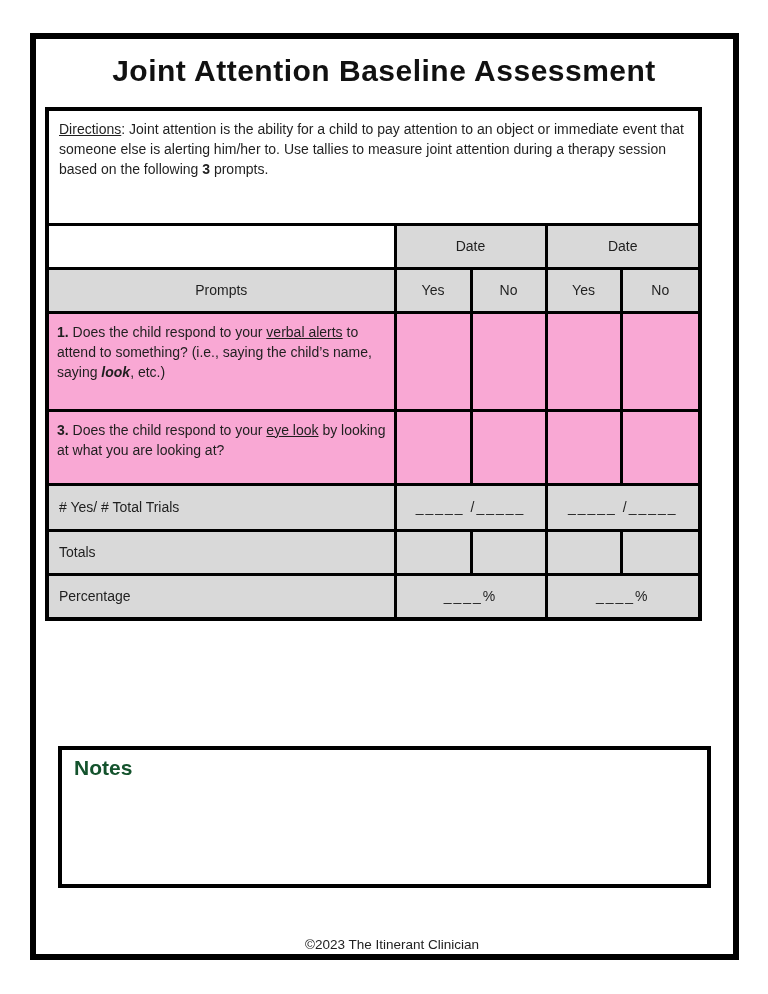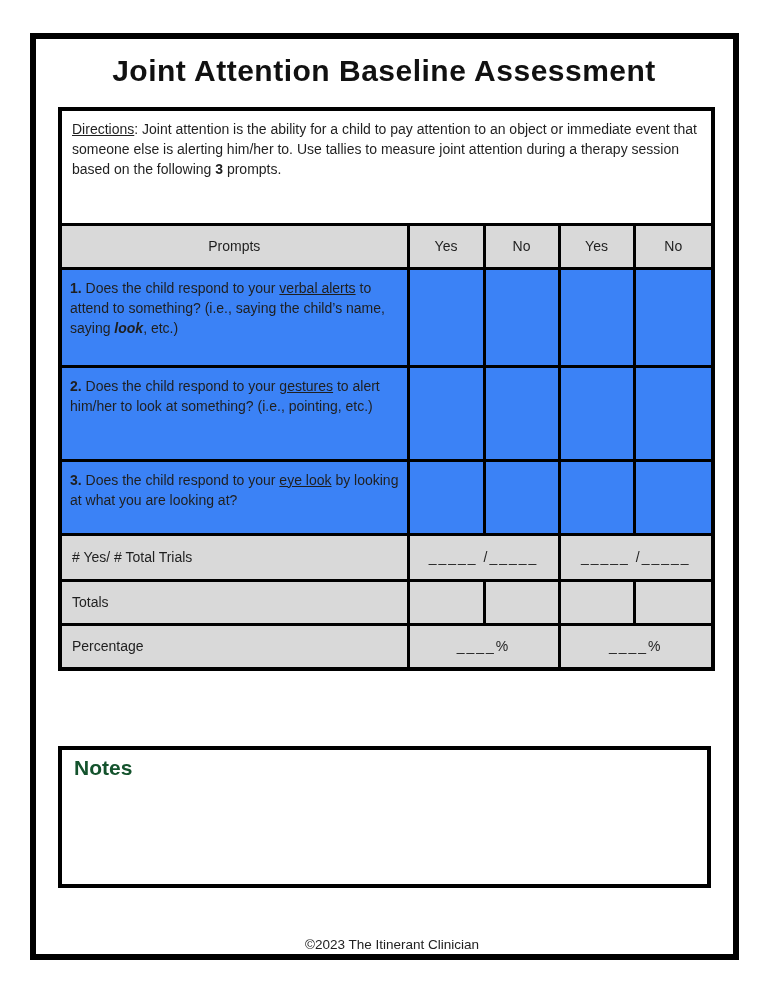--- a/index.html
+++ b/index.html
@@ -28,25 +28,25 @@
     left: 0; top: 54px; width: 768px;
     text-align: center;
     font-size: 30px;
     font-weight: bold;
     letter-spacing: 0.5px;
     color: #111111;
   }
 
   table.assessment {
     position: absolute;
-    left: 58px; top: 107px;
+    left: 45px; top: 107px;
     border-collapse: collapse;
     table-layout: fixed;
     border: 4px solid #000000;
-    background: #3b82f6;
+    background: #f9a8d4;
   }
   table.assessment td {
     border: 3px solid #000000;
     overflow: hidden;
     font-size: 14px;
     color: #1f1f1f;
   }
 
   td.gray { background: #d9d9d9; }
 
@@ -132,48 +132,44 @@
       <col style="width:79px">
     </colgroup>
 
     <tbody>
         <tr style="height:115px">
       <td class="dir-cell" colspan="5">
         <span class="u">Directions</span><span>: Joint attention is the ability for a child to pay attention to an object or immediate event that someone else is alerting him/her to. Use tallies to measure joint attention during a therapy session based on the following </span><span class="b">3</span><span> prompts.</span>
       </td>
     </tr>
 
+    <tr style="height:44px">
+      <td class="spacer-cell"></td>
+      <td class="hdr gray" colspan="2">Date</td>
+      <td class="hdr gray" colspan="2">Date</td>
+    </tr>
 
     <tr style="height:44px">
       <td class="hdr gray">Prompts</td>
       <td class="hdr gray">Yes</td>
       <td class="hdr gray">No</td>
       <td class="hdr gray">Yes</td>
       <td class="hdr gray">No</td>
     </tr>
 
     <tr style="height:98px">
       <td class="prompt-cell">
         <span class="b">1.</span><span> Does the child respond to your </span><span class="u">verbal alerts</span><span> to attend to something? (i.e., saying the child’s name, saying </span><span class="i">look</span><span>, etc.)</span>
       </td>
       <td></td>
       <td></td>
       <td></td>
       <td></td>
     </tr>
 
-    <tr style="height:94px">
-      <td class="prompt-cell">
-        <span class="b">2.</span><span> Does the child respond to your </span><span class="u">gestures</span><span> to alert him/her to look at something? (i.e., pointing, etc.)</span><span class="i"></span><span></span>
-      </td>
-      <td></td>
-      <td></td>
-      <td></td>
-      <td></td>
-    </tr>
 
     <tr style="height:74px">
       <td class="prompt-cell">
         <span class="b">3.</span><span> Does the child respond to your </span><span class="u">eye look</span><span> by looking at what you are looking at?</span><span class="i"></span><span></span>
       </td>
       <td></td>
       <td></td>
       <td></td>
       <td></td>
     </tr>

